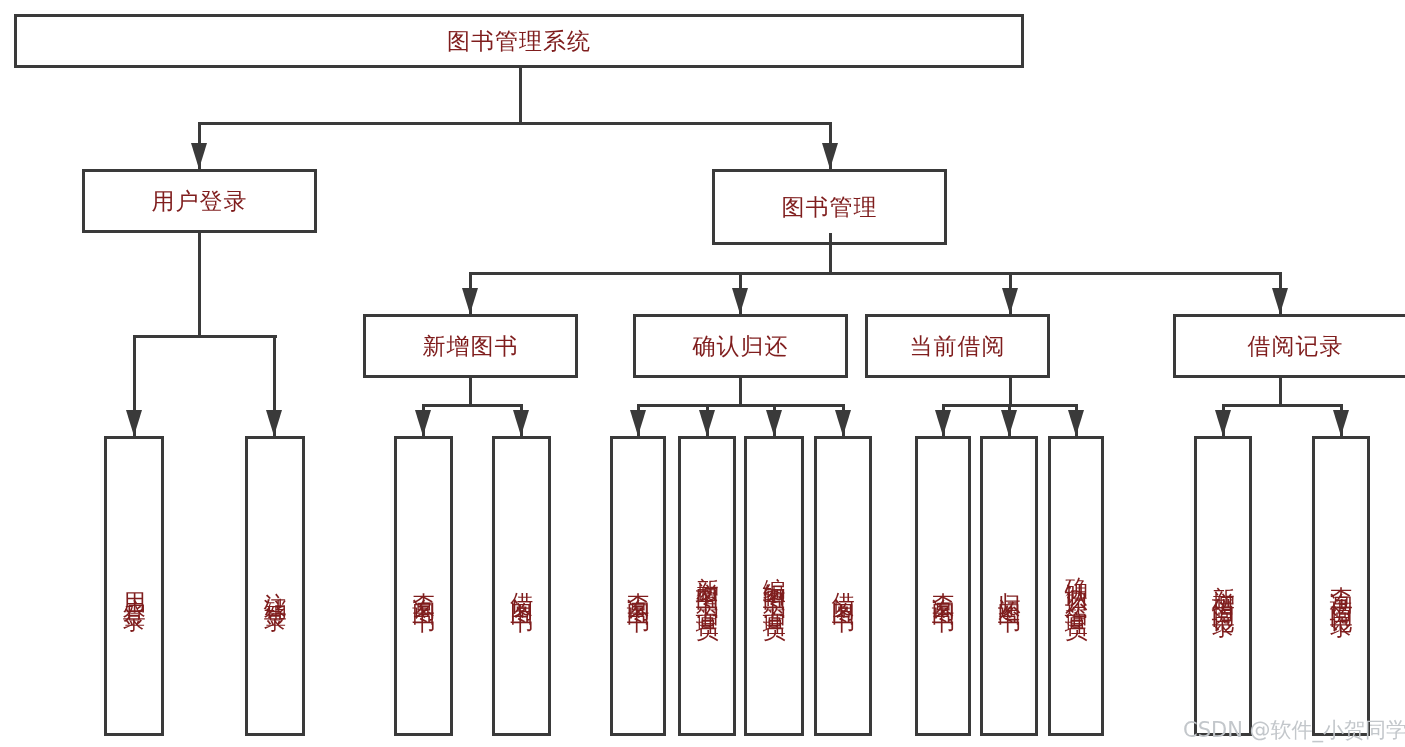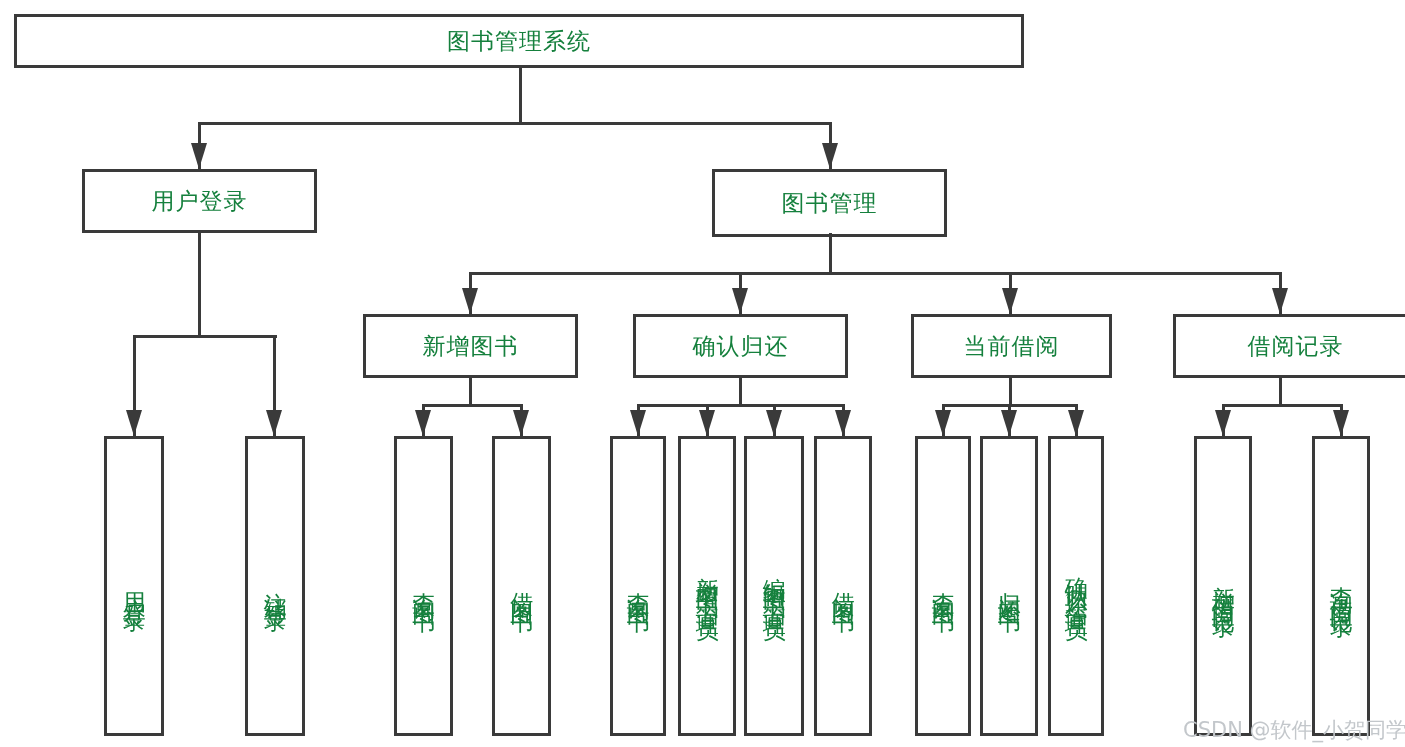--- a/index.html
+++ b/index.html
@@ -6,21 +6,21 @@
   body{
     width:1405px;height:747px;position:relative;overflow:hidden;
     background:#ffffff;
     font-family:"DejaVu Sans","Liberation Sans",sans-serif;
     color:#3d3d3d;
   }
   .box{
     position:absolute;box-sizing:border-box;
     background:#ffffff;border:3px solid #3a3a3a;
     display:flex;align-items:center;justify-content:center;
-    font-size:23px;color:#15803d;letter-spacing:1px;
+    font-size:23px;color:#7f1d1d;letter-spacing:1px;
   }
   .leaf span{
     writing-mode:vertical-lr;text-orientation:mixed;
     font-size:23px;letter-spacing:6px;line-height:1.1;
   }
   .line{position:absolute;background:#3a3a3a;}
   .arrow{
     position:absolute;width:0;height:0;
     border-left:8px solid transparent;
     border-right:8px solid transparent;
@@ -34,31 +34,31 @@
 </head>
 <body>
 
 <div class="box" style="left:14px;top:14px;width:1010px;height:54px">
   <span>图书管理系统</span>
 </div>
 
 <div class="box" style="left:82px;top:169px;width:235px;height:64px">
   <span>用户登录</span>
 </div>
-<div class="box" style="left:712px;top:169px;width:235px;height:68px">
+<div class="box" style="left:712px;top:169px;width:235px;height:76px">
   <span>图书管理</span>
 </div>
 
 <div class="box" style="left:363px;top:314px;width:215px;height:64px">
   <span>新增图书</span>
 </div>
 <div class="box" style="left:633px;top:314px;width:215px;height:64px">
   <span>确认归还</span>
 </div>
-<div class="box" style="left:911px;top:314px;width:201px;height:64px">
+<div class="box" style="left:865px;top:314px;width:185px;height:64px">
   <span>当前借阅</span>
 </div>
 <div class="box" style="left:1173px;top:314px;width:245px;height:64px">
   <span>借阅记录</span>
 </div>
 
 <div class="box leaf" style="left:104px;top:436px;width:60px;height:300px">
   <span>用户登录</span>
 </div>
 <div class="box leaf" style="left:245px;top:436px;width:60px;height:300px">

